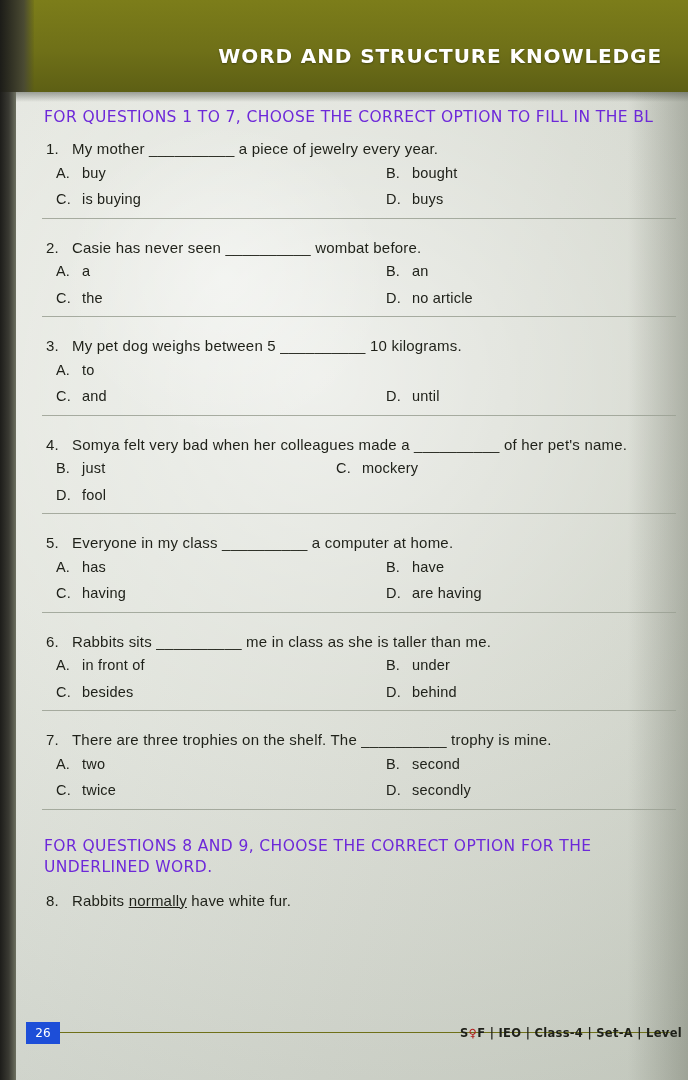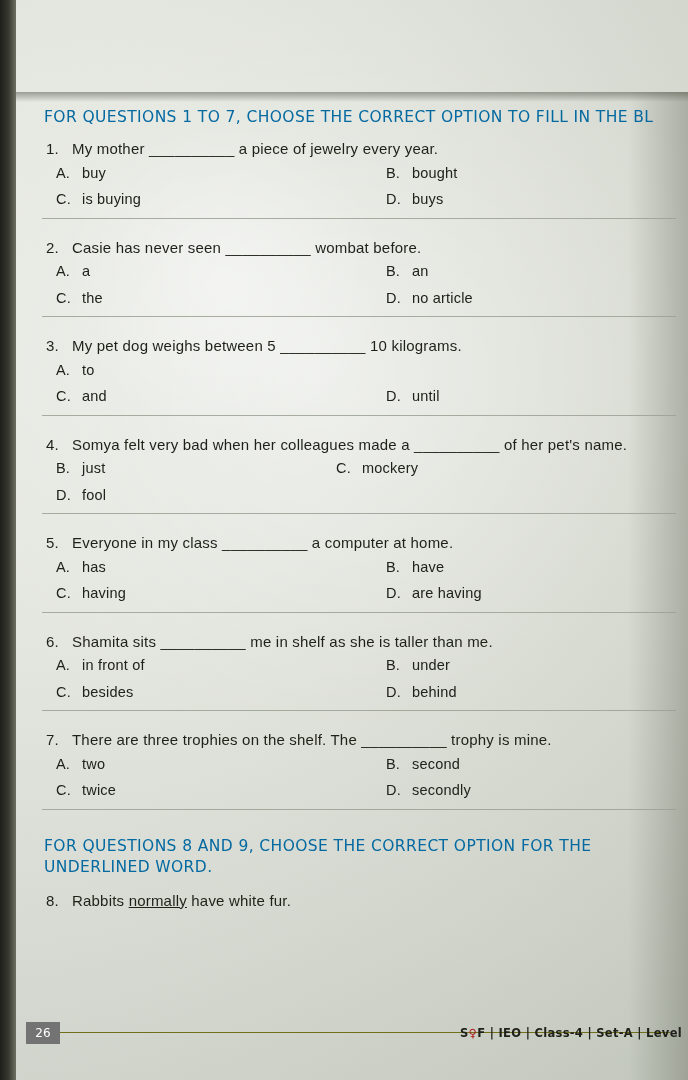--- a/index.html
+++ b/index.html
@@ -59,21 +59,21 @@
 
   .content {
     position: absolute;
     left: 44px; top: 108px; width: 640px;
     color: #222520;
   }
 
   .instruction {
     font-size: 15.5px;
     letter-spacing: 0.4px;
-    color: #0369a1;
+    color: #6d28d9;
     margin: 0 0 14px 0;
     white-space: nowrap;
     font-family: "DejaVu Sans", sans-serif;
   }
   .instruction.second {
     margin-top: 10px;
     white-space: normal;
     line-height: 1.35;
     width: 620px;
   }
@@ -121,21 +121,21 @@
   
   #footer-rule {
     position: absolute;
     left: 36px; top: 1032px; width: 634px;
     border-bottom: 1.5px solid #6f7018;
   }
   #pagebox {
     position: absolute;
     left: 26px; top: 1022px;
     width: 34px; height: 22px;
-    background: #737373;
+    background: #1d4ed8;
     color: #fff;
     font-size: 12px;
     text-align: center;
     line-height: 22px;
     font-family: "DejaVu Sans", sans-serif;
   }
   #footer-text {
     position: absolute;
     right: 6px; top: 1026px;
     font-size: 11.5px;
@@ -174,20 +174,23 @@
   }
 </style>
 </head>
 <body>
 
 <div id="page">
 
   <div id="paper"></div>
   <div id="leftedge"></div>
 
+  <div id="header">
+    <div id="header-title">WORD AND STRUCTURE KNOWLEDGE</div>
+  </div>
   <div id="header-shadow"></div>
 
   <div id="glare"></div>
   <div id="shadow-right"></div>
   <div class="ghost" id="ghost1"></div>
 
   <div class="content">
 
     <div class="instruction">FOR QUESTIONS 1 TO 7, CHOOSE THE CORRECT OPTION TO FILL IN THE BL</div>
 
@@ -255,21 +258,21 @@
         <div class="opt b"><span class="lab">B.</span><span>have</span></div>
         <div class="opt c"><span class="lab">C.</span><span>having</span></div>
         <div class="opt d"><span class="lab">D.</span><span>are having</span></div>
       </div>
       <div class="rule"></div>
     </div>
 
     <div class="q">
       <div class="stem">
         <span class="num">6.</span>
-        <span class="stem-text">Shamita sits __________ me in shelf as she is taller than me.</span>
+        <span class="stem-text">Rabbits sits __________ me in class as she is taller than me.</span>
       </div>
       <div class="opts">
         <div class="opt a"><span class="lab">A.</span><span>in front of</span></div>
         <div class="opt b"><span class="lab">B.</span><span>under</span></div>
         <div class="opt c"><span class="lab">C.</span><span>besides</span></div>
         <div class="opt d"><span class="lab">D.</span><span>behind</span></div>
       </div>
       <div class="rule"></div>
     </div>
 

